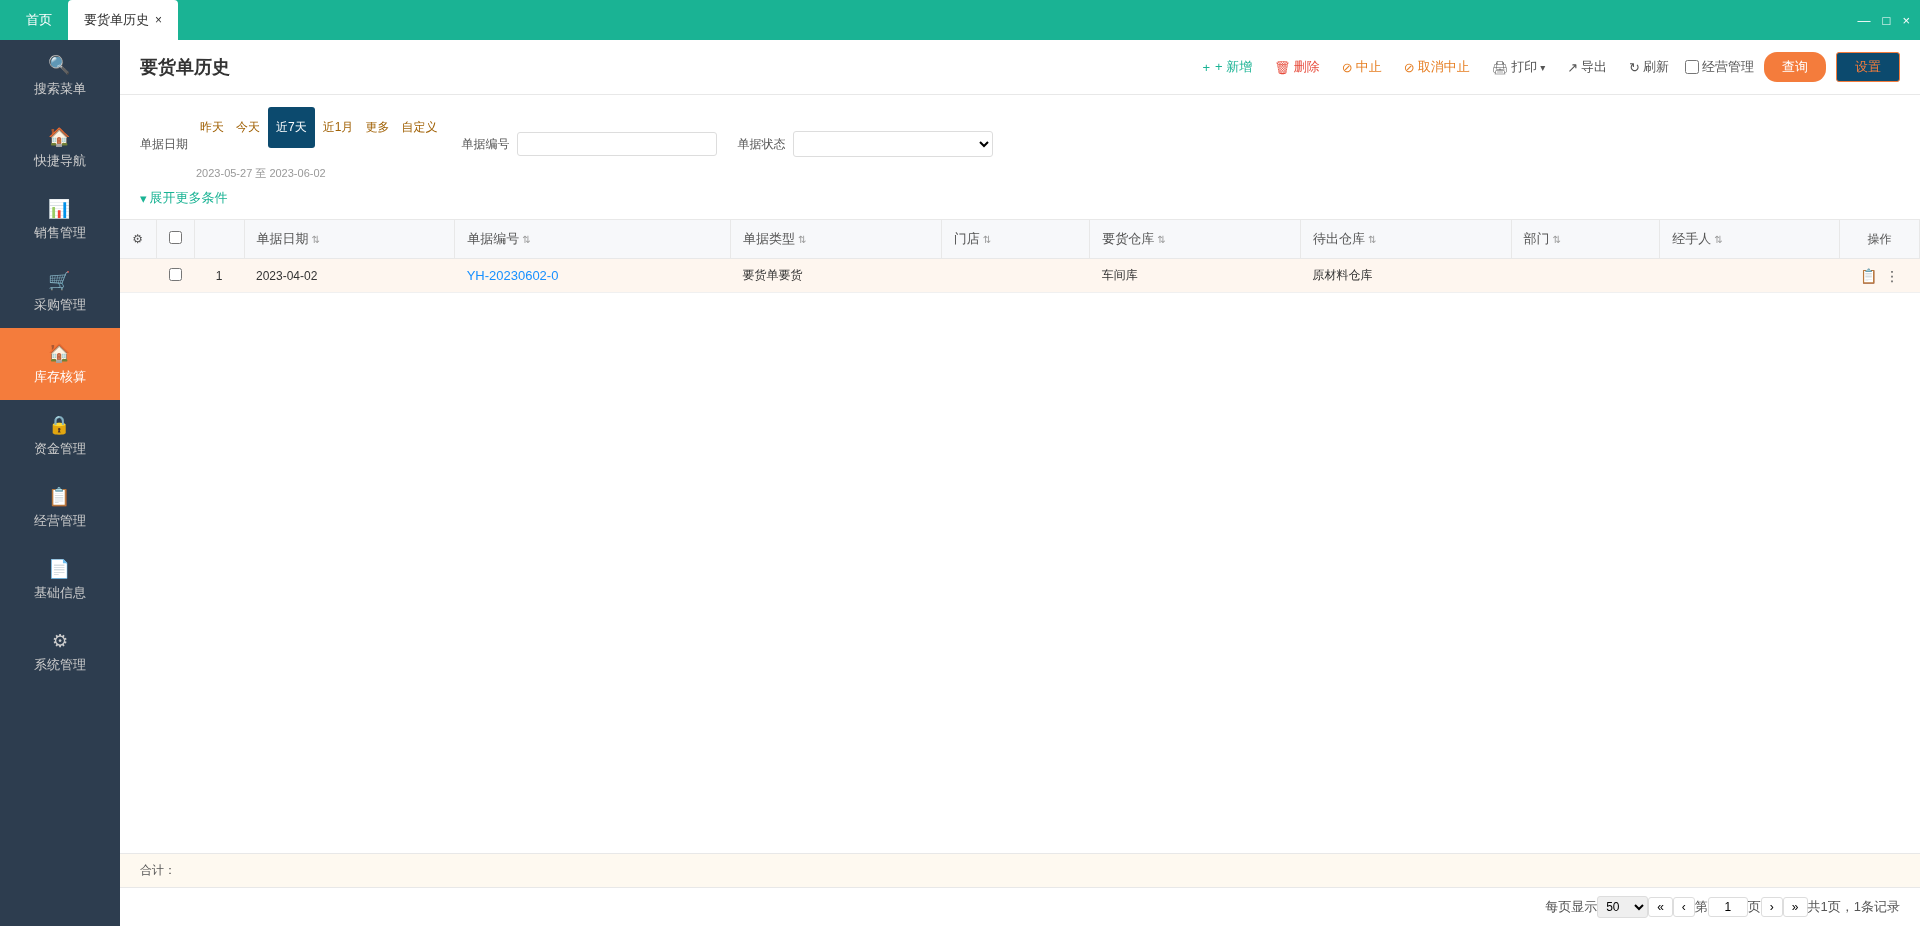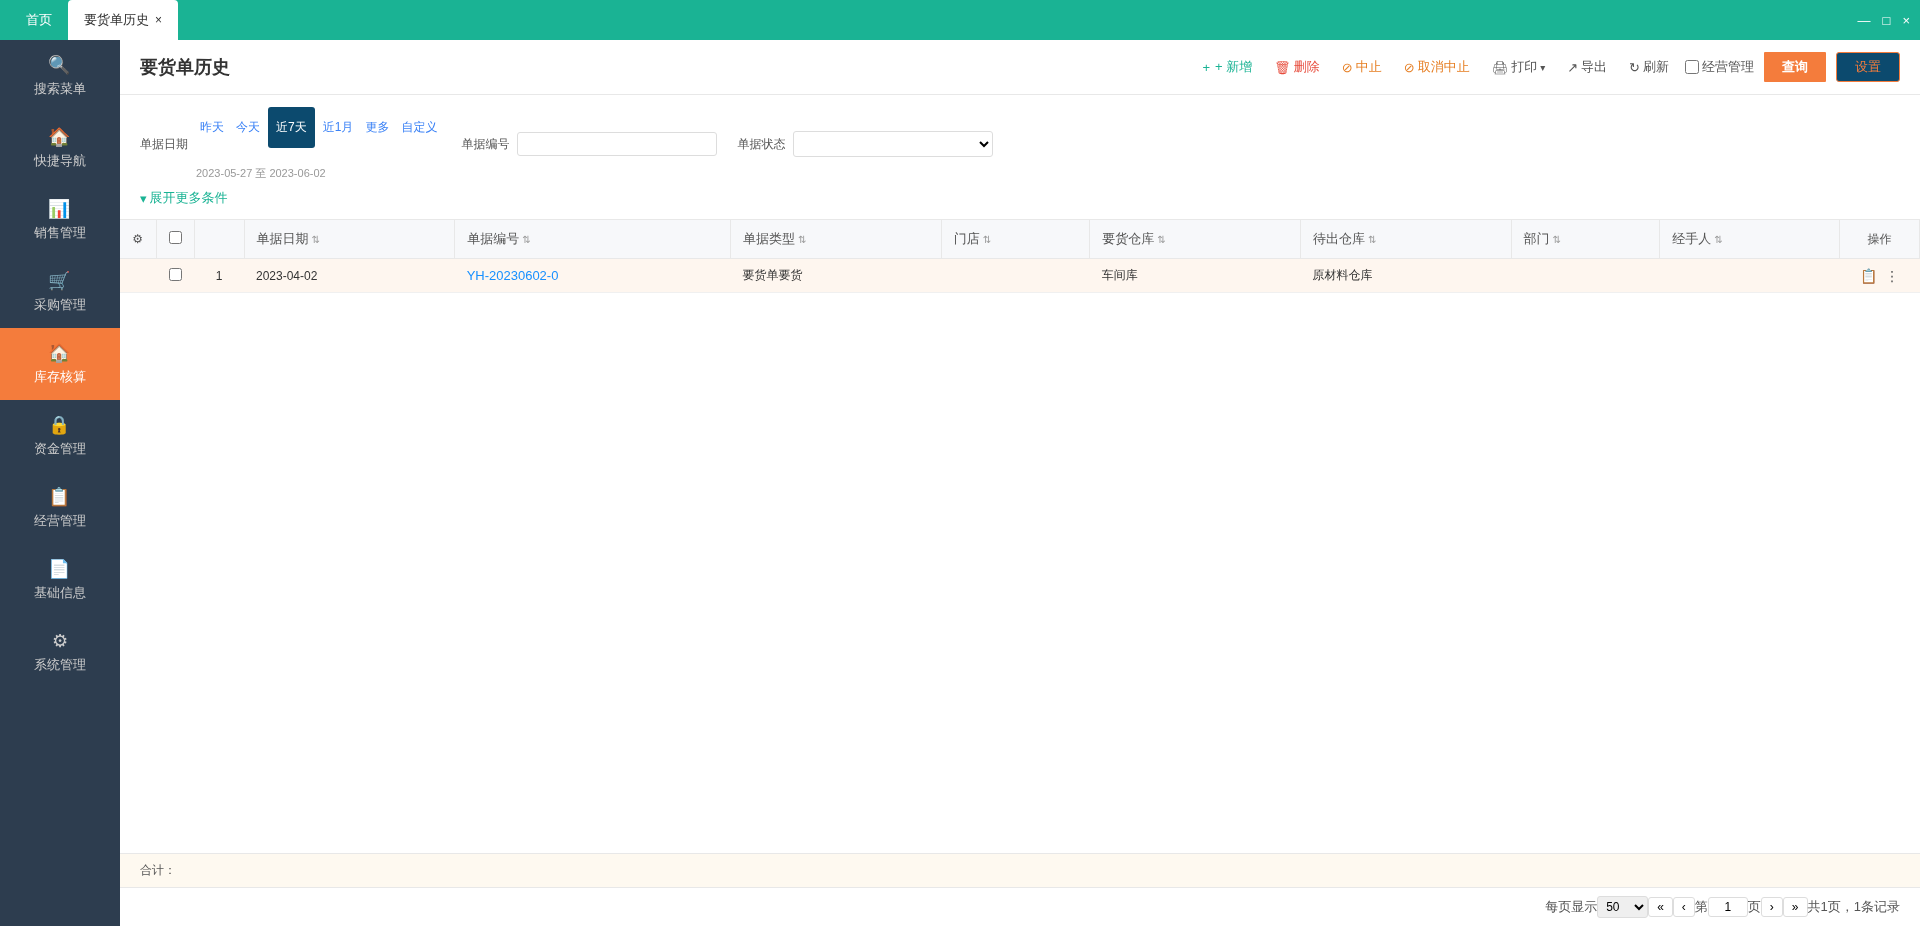--- a/index.html
+++ b/index.html
@@ -136,24 +136,23 @@
       color: #555;
       cursor: pointer;
     }
     .checkbox-sm { width: 14px; height: 14px; }
 
     .query-btn {
       background: #f47c3c;
       color: white;
       border: none;
       padding: 6px 18px;
-      border-radius: 1px;
+      border-radius: 13px;
       cursor: pointer;
       font-size: 13px;
-      font-weight: bold;
     }
     .settings-btn {
       background: #0c4a6e;
       color: #f47c3c;
       border: 1px solid #f47c3c;
       padding: 5px 18px;
       border-radius: 3px;
       cursor: pointer;
       font-size: 13px;
     }
@@ -180,21 +179,21 @@
       white-space: nowrap;
       font-size: 12px;
     }
     .date-shortcuts {
       display: flex;
       align-items: center;
       gap: 4px;
     }
     .date-shortcut {
       font-size: 12px;
-      color: #3b82f6;
+      color: #a16207;
       cursor: pointer;
       padding: 2px 4px;
       border-radius: 3px;
     }
     .date-shortcut.active {
       background: #0c4a6e;
       color: white;
       border-radius: 3px;
       padding: 12px 8px;
     }

